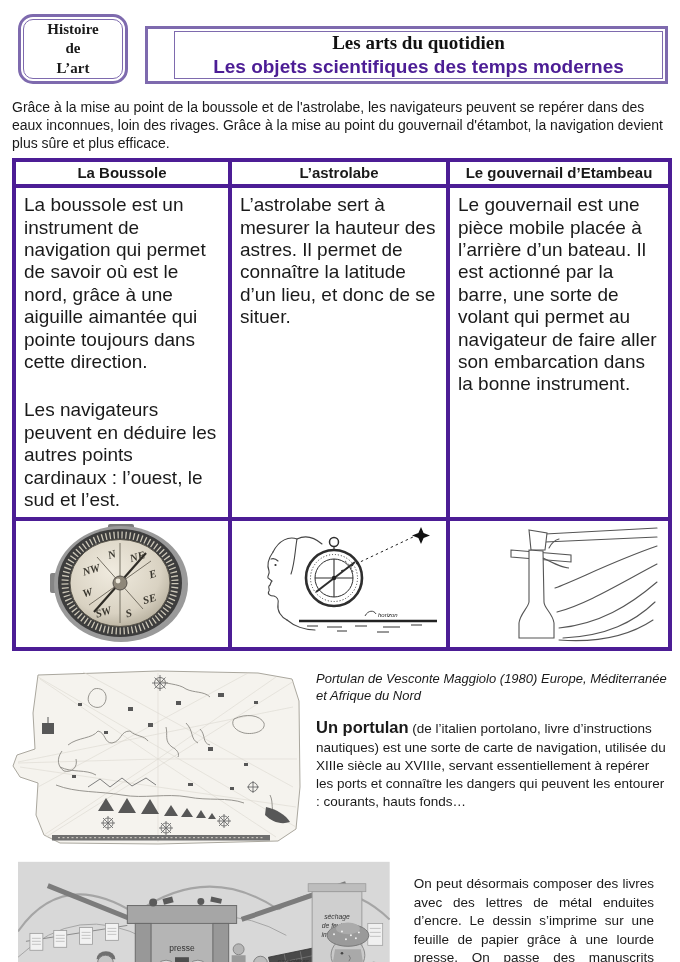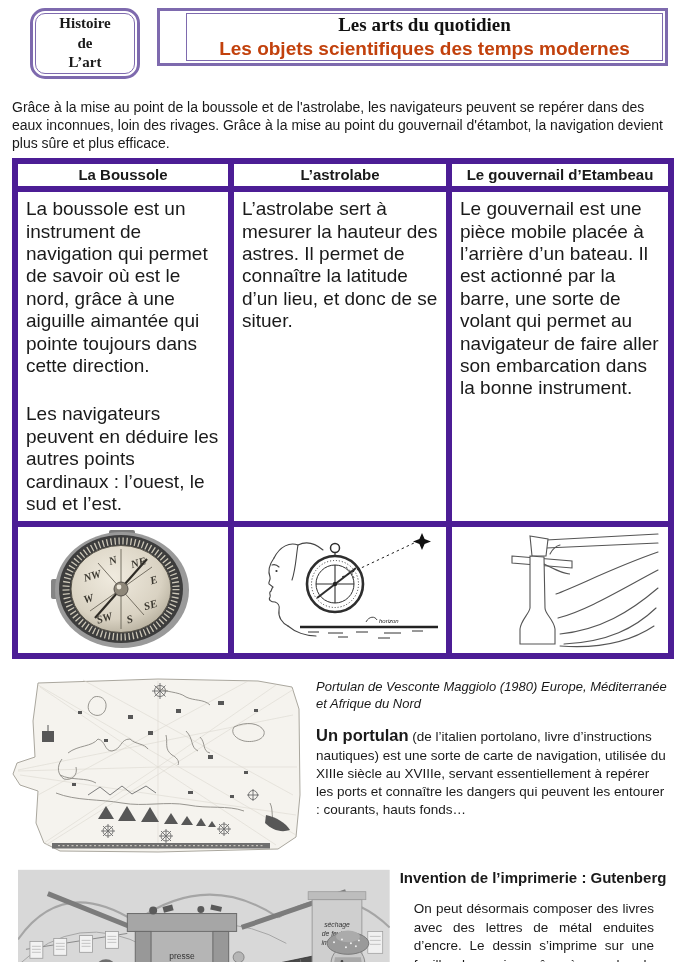--- a/index.html
+++ b/index.html
@@ -1,33 +1,33 @@
 <!DOCTYPE html>
 <html><head>
 <meta charset="utf-8">
 <style>
   html,body{margin:0;padding:0;background:#ffffff;}
   body{width:680px;height:962px;font-family:"Liberation Sans",sans-serif;color:#1a1a1a;}
   .page{position:relative;width:680px;height:962px;overflow:hidden;background:#fff;}
 
   
-  .header{display:flex;align-items:flex-start;gap:17px;padding:8px 12px 0 30px;height:84px;box-sizing:border-box;}
+  .header{display:flex;align-items:flex-end;gap:17px;padding:8px 12px 0 18px;height:84px;box-sizing:border-box;}
   .badge-box{width:110px;border:3px solid #7e6aae;border-radius:15px;padding:2px;box-sizing:border-box;background:#fff;}
   .badge-inner{height:100%;border:1.5px solid #7e6aae;border-radius:10px;display:flex;flex-direction:column;justify-content:center;text-align:center;font-family:"Liberation Serif",serif;font-weight:bold;font-size:15px;line-height:1.3;box-sizing:border-box;}
   .title-box{flex:1;border:3px solid #7e6aae;padding:2px;box-sizing:border-box;background:#fff;}
   .title-inner{height:100%;border:1px solid #7e6aae;display:flex;flex-direction:column;justify-content:center;text-align:center;box-sizing:border-box;margin-left:24px;}
   .doc-title{font-family:"Liberation Serif",serif;font-weight:bold;font-size:19px;color:#111;}
-  .doc-subtitle{font-weight:bold;font-size:19px;color:#c2410c;margin-top:2px;}
+  .doc-subtitle{font-weight:bold;font-size:19px;color:#4c1d95;margin-top:2px;}
 
   
   .intro{margin:14px 12px 4px 12px;font-size:14px;line-height:1.29;}
 
   
   table.objects{border-collapse:collapse;margin:6px 12px 0 12px;width:656px;table-layout:fixed;border:2px solid #222;}
-  table.objects th,table.objects td{border:6px solid #4c1d95;}
+  table.objects th,table.objects td{border:4px solid #4c1d95;}
   table.objects th{font-size:15px;padding:2px 2px 3px;text-align:center;}
   td.desc{vertical-align:top;font-size:19px;line-height:1.18;padding:6px 8px;height:138px;}
   td.desc p{margin:0;}
   td.desc p + p{margin-top:26px;}
   td.fig{height:124px;text-align:center;vertical-align:middle;padding:1px;}
 
   
   .portulan{display:flex;margin:16px 12px 0 8px;}
   .portulan-text{margin-left:8px;width:352px;padding-top:4px;}
   .caption{font-style:italic;font-size:13px;line-height:1.3;margin:0;}
@@ -436,20 +436,19 @@
         <polygon points="0,196 64,192 70,208 0,212" fill="#9a958d" stroke="#6f6a62" stroke-width="0.8"></polygon>
         <rect x="6" y="182" width="40" height="11" fill="#5a5a5a" stroke="#444" stroke-width="0.7"></rect>
         <path d="M6,187.5 h40 M16,182 v11 M26,182 v11 M36,182 v11" stroke="#8a8a8a" stroke-width="0.5"></path>
         <rect x="12" y="142" width="5" height="9" fill="#8a8a8a"></rect>
         <path d="M11,151 q-2,16 -7,22 q11,7 18,0 q-5,-6 -6,-22 z" fill="#8a8a8a" stroke="#666" stroke-width="0.8"></path>
         <rect x="0" y="212" width="70" height="52" fill="#c6c6c6"></rect>
         <path d="M0,250 L40,232 M20,262 L70,238 M0,230 L24,220" stroke="#b2b2b2" stroke-width="1"></path>
       </g>
     </svg>
     <div class="gutenberg-text">
-      <h3 class="g-heading">Invention de l’imprimerie : Gutenberg</h3>
       <p class="g-body">On peut désormais composer des livres avec des lettres de métal enduites d’encre. Le dessin s’imprime sur une feuille de papier grâce à une lourde presse. On passe des manuscrits (précieux et longs à réaliser) aux textes imprimés, plus faciles à réaliser et à lire. L’imprimerie permet d’éviter les erreurs de copie et surtout de multiplier les exemplaires. Les livres, plus nombreux et moins chers, ne sont plus réservés aux plus riches. L’habitude de lire progresse et se répand dans toute l’Europe</p>
     </div>
   </div>
 
   <div class="footer">www.pass-education.fr</div>
 
 </div>
 
 </body></html>

